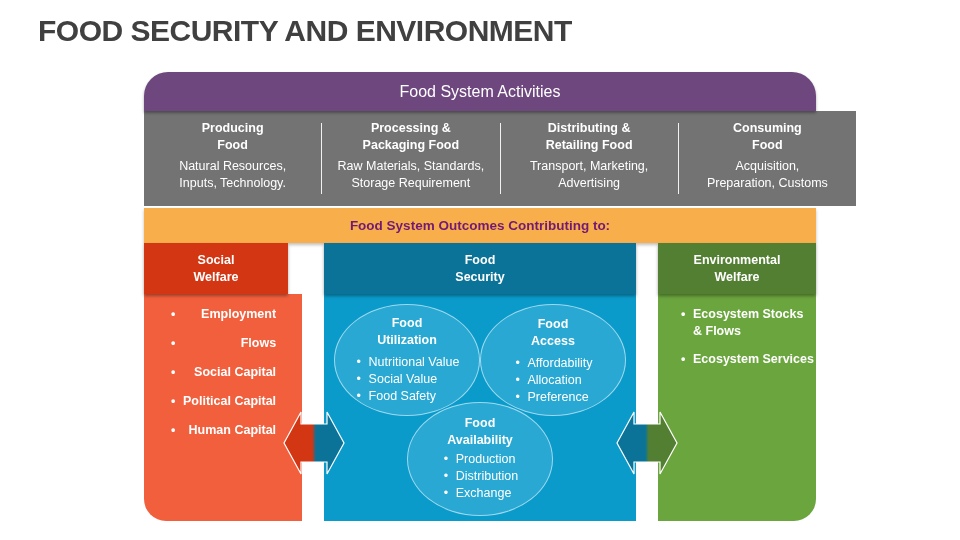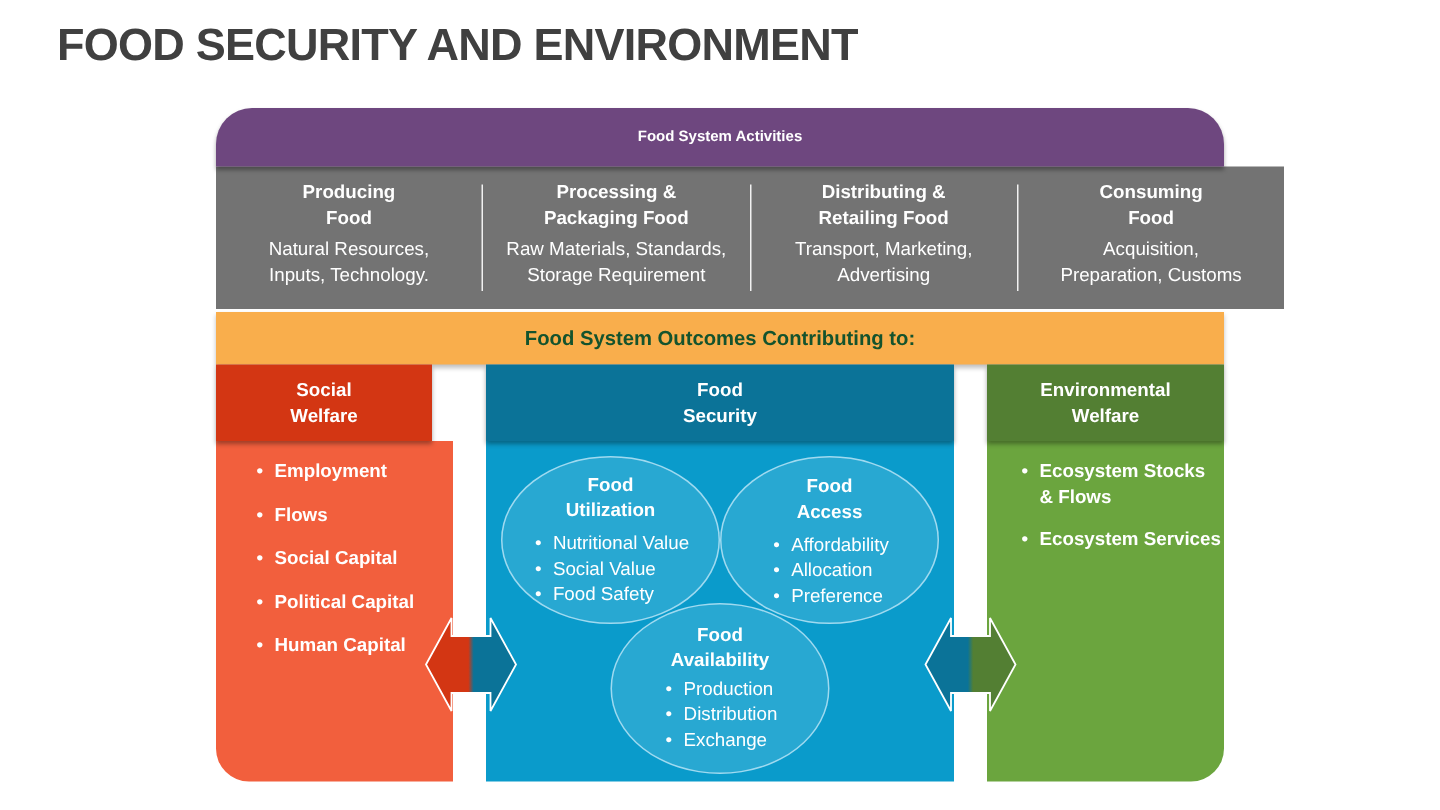--- a/index.html
+++ b/index.html
@@ -7,59 +7,59 @@
   body { position: relative; font-family: "Liberation Sans", "DejaVu Sans", sans-serif; }
   .title {
     position: absolute; left: 38px; top: 14px;
     font-size: 30px; font-weight: bold; color: #404040; letter-spacing: -0.5px;
     font-family: "Liberation Sans", sans-serif;
   }
   .abs { position: absolute; }
   .activities-head {
     left: 144px; top: 72px; width: 672px; height: 39px;
     background: #6e477f; border-radius: 24px 24px 0 0;
-    color: #fff; font-weight: bold; font-size: 10px;
+    color: #fff; font-weight: normal; font-size: 16px;
     display: flex; align-items: center; justify-content: center;
     box-shadow: 0 2px 3px rgba(0,0,0,0.35); z-index: 2;
   }
   .activities-body {
     left: 144px; top: 111px; width: 712px; height: 95px;
     background: #737373; display: flex; align-items: stretch;
   }
   .act-col {
     flex: 1; display: flex; flex-direction: column; align-items: center;
     color: #fff; text-align: center; padding-top: 9px; position: relative;
   }
   .act-col .act-title { font-weight: bold; font-size: 12.5px; line-height: 17px; white-space: pre-line; }
   .act-col .act-desc { font-size: 12.5px; line-height: 17px; margin-top: 4px; white-space: pre-line; }
   .act-sep { width: 1px; background: #ffffff; margin: 12px 0; opacity: 0.9; }
   .outcomes-bar {
     left: 144px; top: 208px; width: 672px; height: 35px;
-    background: #f9ae4c; color: #14532d; font-weight: bold; font-size: 13.5px;
+    background: #f9ae4c; color: #701a75; font-weight: bold; font-size: 13.5px;
     display: flex; align-items: center; justify-content: center; z-index: 2;
     box-shadow: 0 2px 3px rgba(0,0,0,0.25);
   }
   .panel-head {
     top: 243px; height: 51px; color: #fff; font-weight: bold; font-size: 12.5px;
     line-height: 17px; display: flex; align-items: center; justify-content: center;
     text-align: center; white-space: pre-line; z-index: 2;
     box-shadow: 0 2px 3px rgba(0,0,0,0.35);
   }
   .panel-body { top: 294px; height: 227px; }
   .social-head { left: 144px; width: 144px; background: #d33613; }
   .social-body { left: 144px; width: 158px; background: #f25f3d; border-radius: 0 0 0 22px; }
   .security-head { left: 324px; width: 312px; background: #0b7398; }
   .security-body { left: 324px; width: 312px; background: #0a9bcb; }
   .env-head { left: 658px; width: 158px; background: #537f33; }
   .env-body { left: 658px; width: 158px; background: #6ba53e; border-radius: 0 0 22px 0; }
   .bullets { list-style: none; color: #fff; font-size: 12.5px; font-weight: bold; }
   .bullets li { position: relative; padding-left: 14px; line-height: 17px; }
   .bullets li::before { content: "\2022"; position: absolute; left: 2px; top: 0; }
   .social-list { position: absolute; left: 25px; top: 12px; }
-  .social-list li { margin-bottom: 12px; }
+  .social-list li { margin-bottom: 12px; text-align: right; }
   .env-list { position: absolute; left: 21px; top: 12px; width: 135px; }
   .env-list li { margin-bottom: 11px; }
   .ellipse {
     position: absolute; border-radius: 50%;
     background: rgba(120, 200, 230, 0.28); border: 1px solid rgba(200, 235, 250, 0.75);
     color: #fff; display: flex; flex-direction: column; align-items: center;
   }
   .ellipse .e-title { font-weight: bold; font-size: 12.5px; line-height: 17px; text-align: center; white-space: pre-line; }
   .ellipse .bullets { margin-top: 5px; font-weight: normal; font-size: 12.5px; }
   .ellipse .bullets li { line-height: 17px; }

